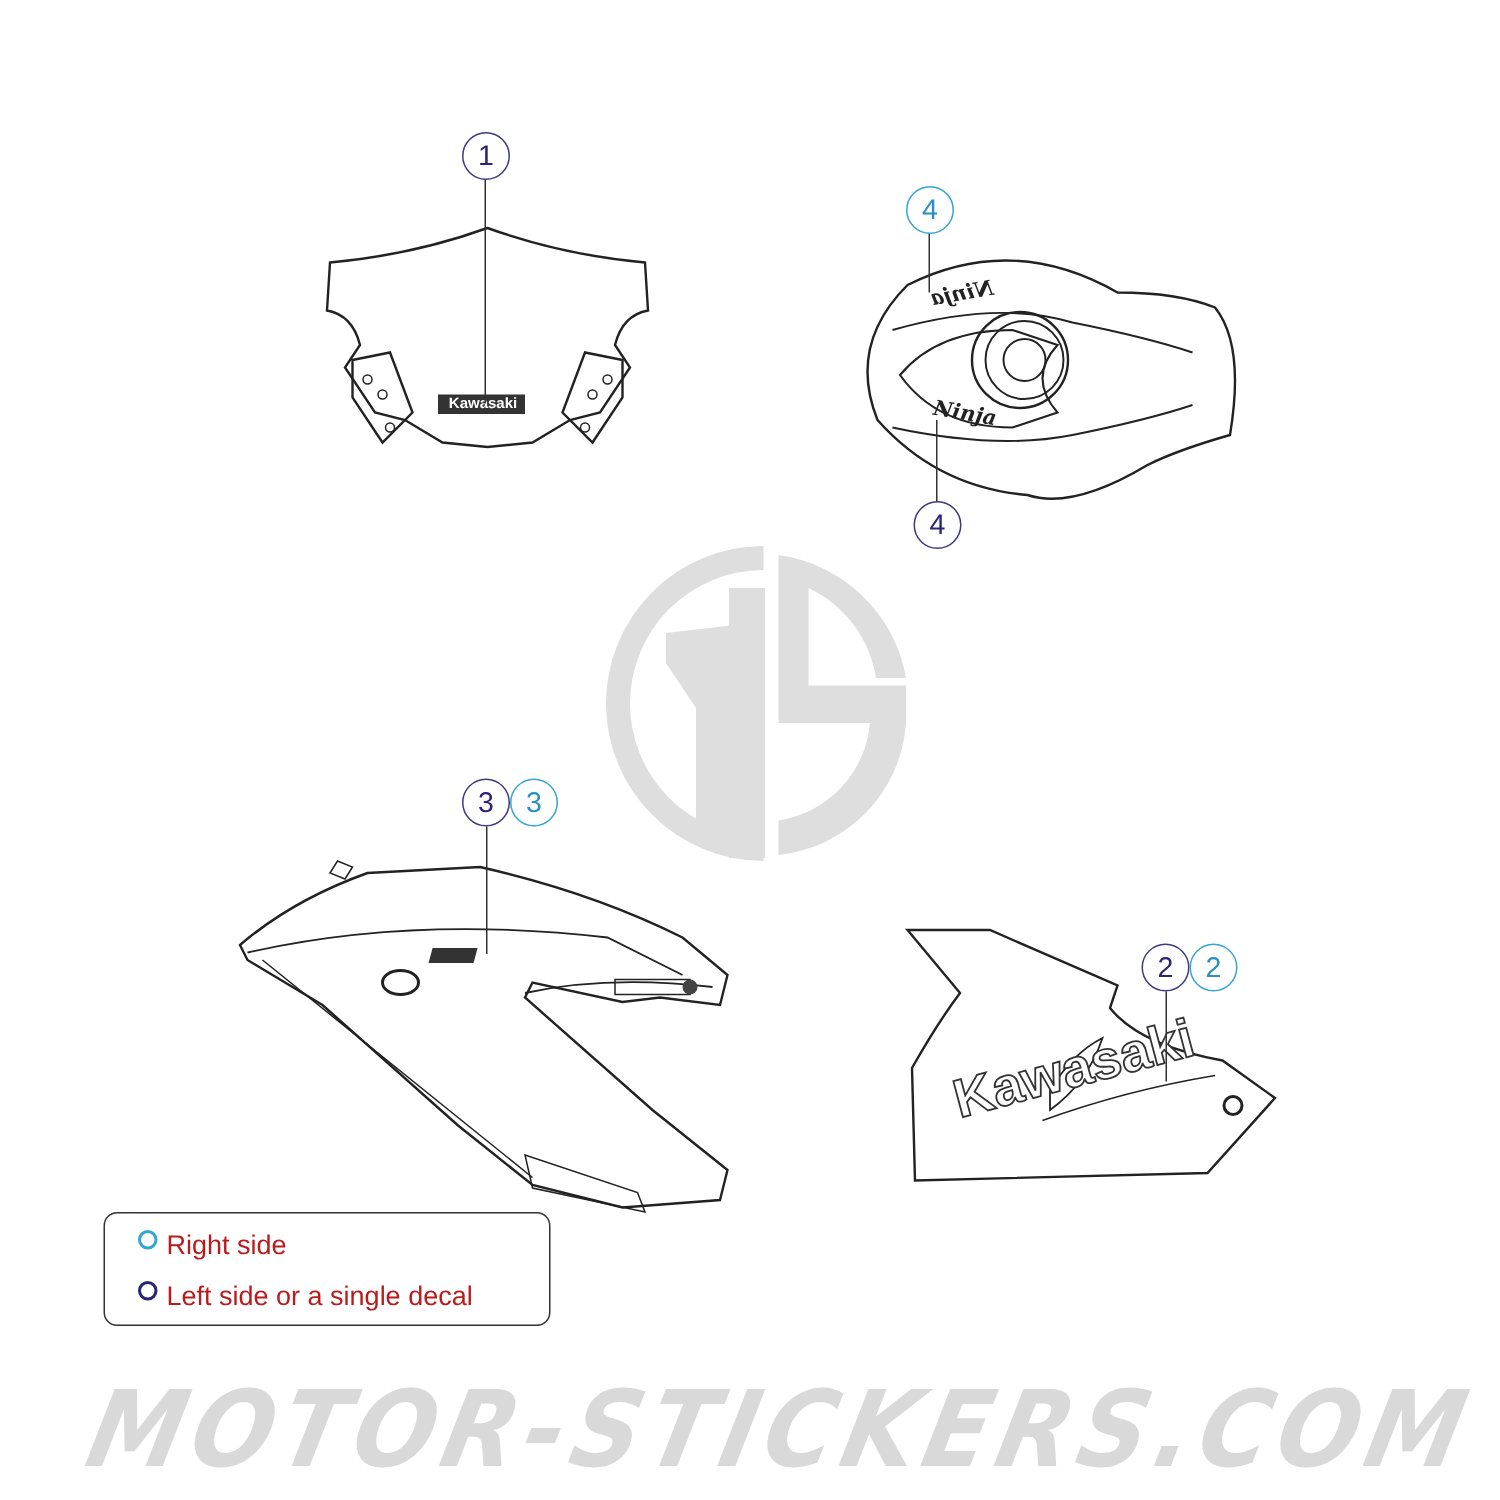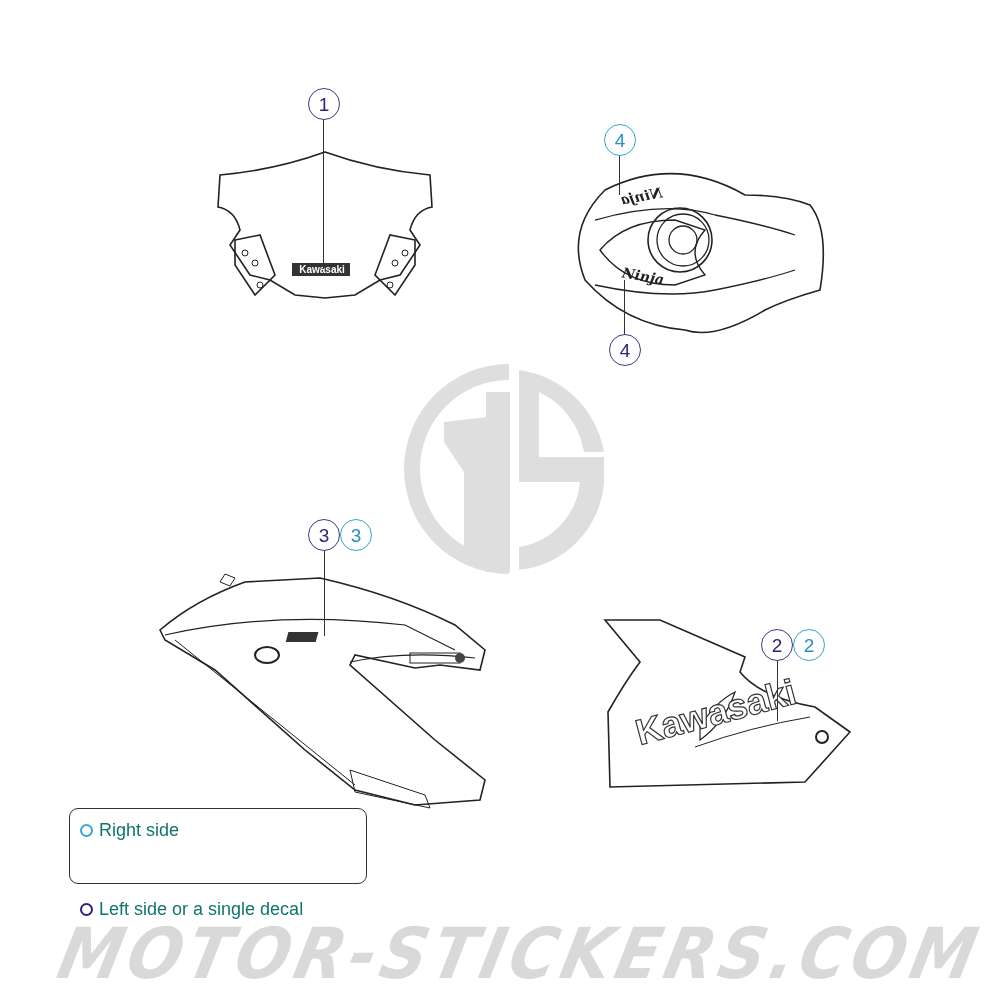--- a/index.html
+++ b/index.html
@@ -4,21 +4,21 @@
 <style>
   html, body { margin:0; padding:0; background:#ffffff; }
   body { width:1000px; height:1000px; position:relative; overflow:hidden; font-family:"Liberation Sans", sans-serif; }
   .abs { position:absolute; }
   .callout { position:absolute; width:32px; height:32px; border-radius:50%; background:#fff; border:1.3px solid; box-sizing:border-box; display:flex; align-items:center; justify-content:center; font-size:19px; line-height:1; }
   .callout.left { border-color:#3d3a80; color:#2a2575; }
   .callout.right { border-color:#36a6cf; color:#2a8fc2; }
   .leader { position:absolute; width:1.3px; background:#333; }
   svg { position:absolute; overflow:visible; }
   .legend { position:absolute; left:69px; top:808px; width:298px; height:76px; border:1.3px solid #333; border-radius:9px; box-sizing:border-box; background:#fff; }
-  .legend-row { position:absolute; left:10px; display:flex; align-items:center; font-size:18px; color:#0f766e; }
+  .legend-row { position:absolute; left:22px; display:flex; align-items:flex-start; font-size:18px; color:#b91c1c; }
   .legend-ring { width:13px; height:13px; border-radius:50%; border:2px solid; box-sizing:border-box; margin-right:6px; }
   .watermark { position:absolute; left:60px; top:917px; width:900px; text-align:center; font-family:"DejaVu Sans", sans-serif; font-weight:bold; font-style:italic; font-size:64px; letter-spacing:5px; color:#d9d9d9; transform:skewX(-12deg) scaleY(1.1); white-space:nowrap; }
 </style>
 </head>
 <body>
 
 <svg style="left:404px;top:362px;" width="210" height="215" viewBox="0 0 210 215">
   <g fill="#dedede">
     <path d="M105 2 A104 104 0 1 0 105 212 L105 196 A88 88 0 1 1 105 18 Z"></path>
     <path d="M83 55 L83 205 L60 195 L60 110 L40 80 L40 60 Z"></path>
@@ -87,19 +87,19 @@
 <div class="callout left" style="left:308px;top:519px;">3</div>
 <div class="callout right" style="left:340px;top:519px;">3</div>
 <div class="callout left" style="left:761px;top:629px;">2</div>
 <div class="callout right" style="left:793px;top:629px;">2</div>
 
 <div class="legend">
   <div class="legend-row" style="top:11px;">
     <span class="legend-ring" style="border-color:#36a6cf;"></span>
     <span>Right side</span>
   </div>
-  <div class="legend-row" style="top:45px;margin-top:45px;">
+  <div class="legend-row" style="top:45px;">
     <span class="legend-ring" style="border-color:#2a2575;"></span>
     <span>Left side or a single decal</span>
   </div>
 </div>
 
 <div class="watermark">MOTOR-STICKERS.COM</div>
 
 </body></html>

